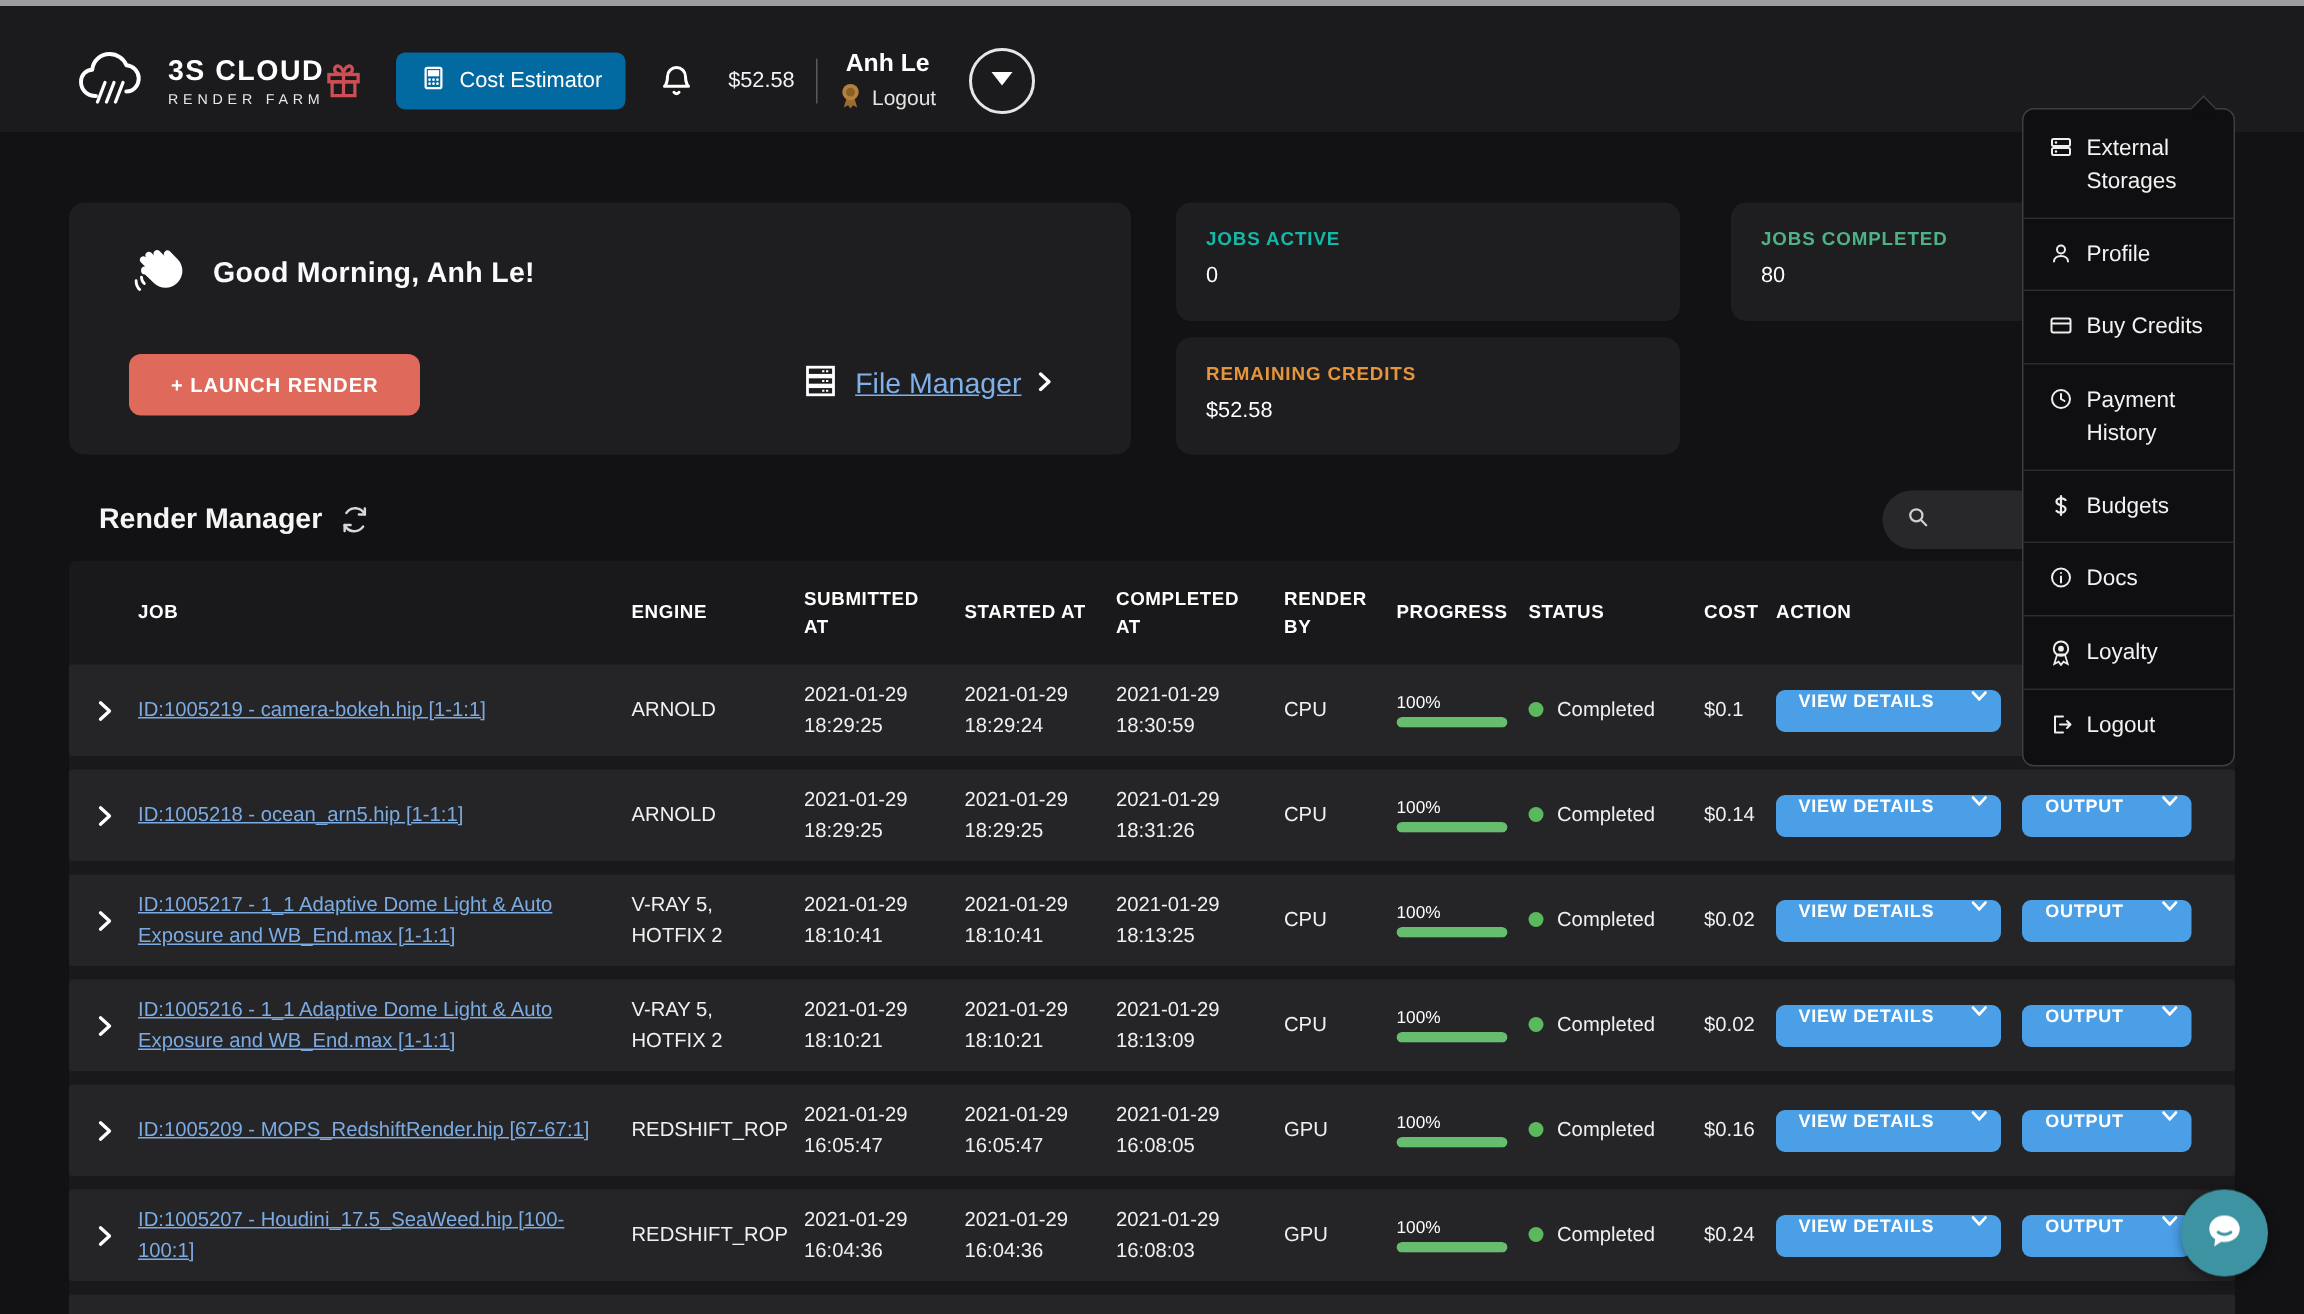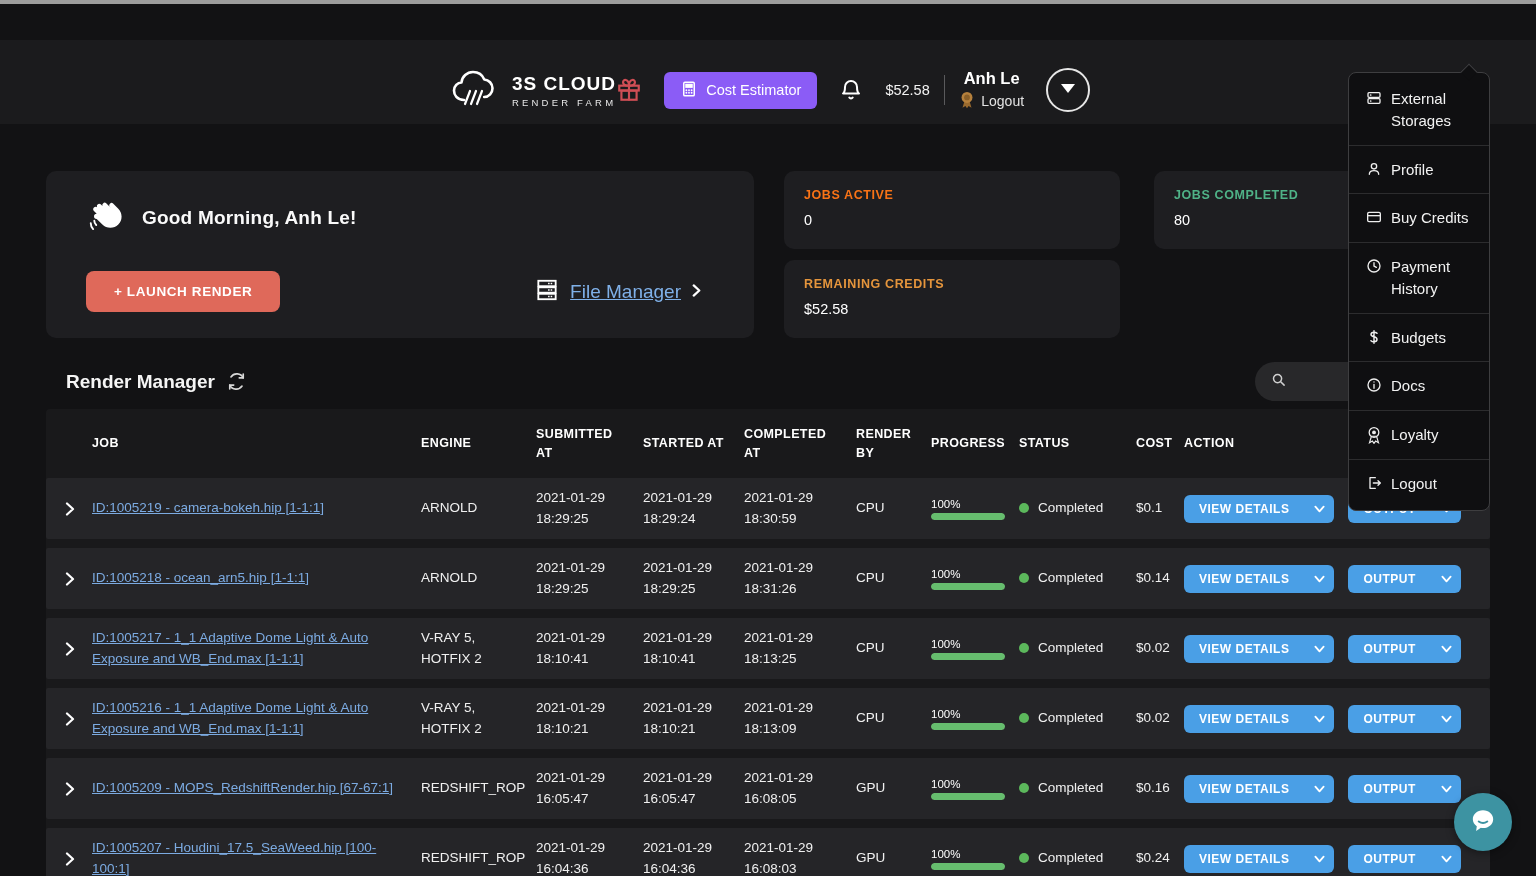--- a/index.html
+++ b/index.html
@@ -2,28 +2,28 @@
 <html><head>
 <meta charset="utf-8">
 <style>
   * { margin:0; padding:0; box-sizing:border-box; }
   html,body { width:1536px; height:876px; overflow:hidden; background:#121214;
     font-family:"Liberation Sans", sans-serif; color:#eaeaea; }
   .top-strip { height:4px; background:#9d9d9d; }
 
   
   .header { height:84px; background:#1b1b1d; display:flex; align-items:center;
-    justify-content:center; padding:16px 46px 0 50px; position:relative; z-index:5;margin-top:36px; }
+    justify-content:flex-start; padding:16px 46px 0 50px; position:relative; z-index:5; }
   .brand { display:flex; align-items:center; gap:10px; }
   .brand svg { display:block; }
   .brand-text .l1 { font-size:19px; font-weight:bold; letter-spacing:1px; color:#fff; }
   .brand-text .l2 { font-size:9.5px; letter-spacing:3.2px; color:#e8e8e8; margin-top:2px; }
   .header-right { display:flex; align-items:center; gap:22px; }
   .icon-btn { background:none; border:none; cursor:pointer; display:flex; align-items:center; }
-  .cost-btn { display:flex; align-items:center; gap:8px; background:#8b5cf6; border:none;
+  .cost-btn { display:flex; align-items:center; gap:8px; background:#0369a1; border:none;
     border-radius:6px; padding:8px 16px; color:#fff; font-size:14.5px; cursor:pointer;
     font-family:"Liberation Sans", sans-serif; }
   .balance-wrap { display:flex; align-items:center; gap:14px; }
   .balance { font-size:14.5px; color:#f2f2f2; }
   .vdiv { width:1.5px; height:30px; background:#5a5a5c; }
   .user-block { display:flex; flex-direction:column; align-items:center; gap:3px; }
   .user-name { font-size:16.5px; font-weight:bold; color:#fff; }
   .tier { display:flex; align-items:center; gap:6px; font-size:14px; color:#e3e3e3; }
   .avatar { width:44px; height:44px; border-radius:50%; border:2px solid #e6e6e6;
     background:#1b1b1d; display:flex; align-items:center; justify-content:center; cursor:pointer; }
@@ -66,21 +66,21 @@
   .job-link { color:#7cabe2; font-size:13.5px; text-decoration:underline; line-height:1.55;
     cursor:pointer; padding-right:14px; display:inline-block; }
   .cell { font-size:13.5px; color:#f0f0f0; line-height:1.55; padding-right:10px; }
   .prog-wrap { padding-right:14px; }
   .prog-label { font-size:11.5px; color:#fff; margin-bottom:3px; }
   .prog-track { height:7px; border-radius:4px; background:#3a3a3c; overflow:hidden; width:74px; }
   .prog-fill { height:100%; background:#66bd6e; border-radius:4px; }
   .status-cell { display:flex; align-items:center; gap:9px; }
   .status-dot { width:10px; height:10px; border-radius:50%; background:#5cb85c; flex:none; }
   .action-cell { display:flex; align-items:center; gap:14px; }
-  .split-btn { display:flex; align-items:center; background:#4a9fe6; border-radius:6px;
+  .split-btn { display:flex; align-items:flex-start; background:#4a9fe6; border-radius:6px;
     overflow:hidden; cursor:pointer; height:28px; }
   .split-main { display:flex; align-items:center; padding:0 15px; color:#fff;
     font-size:12px; font-weight:bold; letter-spacing:0.5px; }
   .split-div { width:1px; background:rgba(255,255,255,0.35); margin:6px 0; }
   .split-chev { width:29px; display:flex; align-items:center; justify-content:center; }
   .hidden { visibility:hidden; }
 
   
   .user-menu { position:absolute; top:72px; right:46px; width:142px; background:#0f0f11;
     border:1px solid #3e3e40; border-radius:8px; z-index:50; padding:2px 0; }
@@ -198,21 +198,21 @@
           <span class="fm-chev">
             <svg width="11" height="13" viewBox="0 0 10 14" fill="none" stroke="#fff" stroke-width="2.4" stroke-linecap="round" stroke-linejoin="round">
                 <path d="M2 1.5 L8 7 L2 12.5"></path>
               </svg>
           </span>
         </div>
       </div>
     </div>
     <div class="stats-grid">
   <div class="stat-card">
-    <div class="stat-label" style="color: #f97316;">JOBS ACTIVE</div>
+    <div class="stat-label" style="color: #14b8a6;">JOBS ACTIVE</div>
     <div class="stat-value">0</div>
   </div>
 
   <div class="stat-card">
     <div class="stat-label" style="color: rgb(79, 178, 135);">JOBS COMPLETED</div>
     <div class="stat-value">80</div>
   </div>
 
   <div class="stat-card">
     <div class="stat-label" style="color: rgb(229, 149, 60);">REMAINING CREDITS</div>

